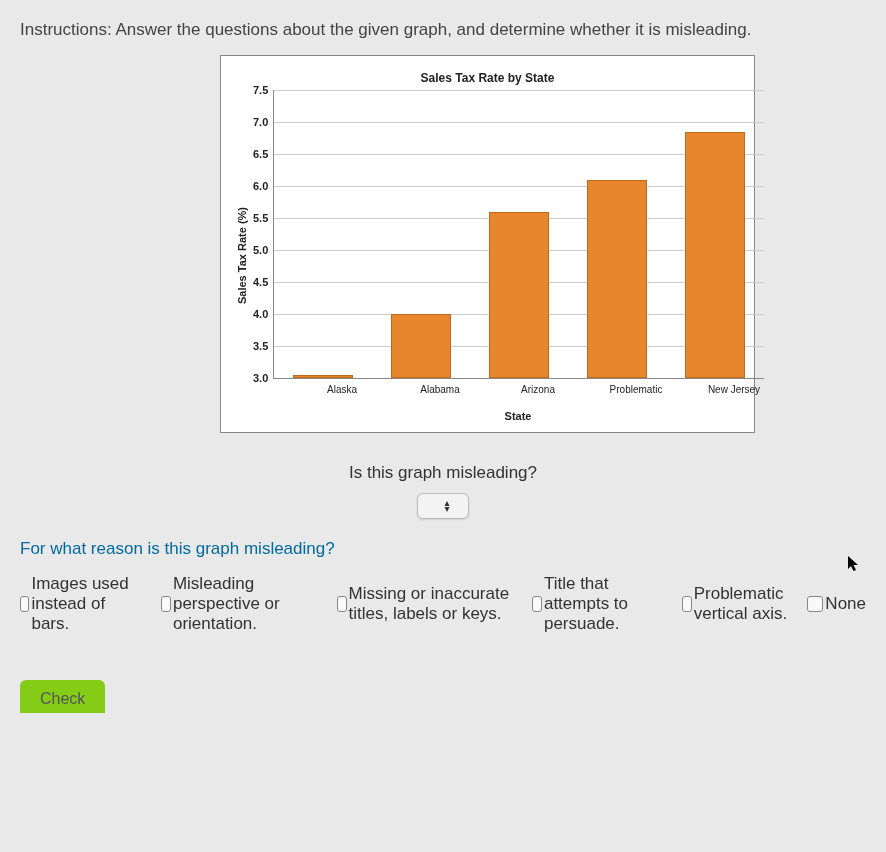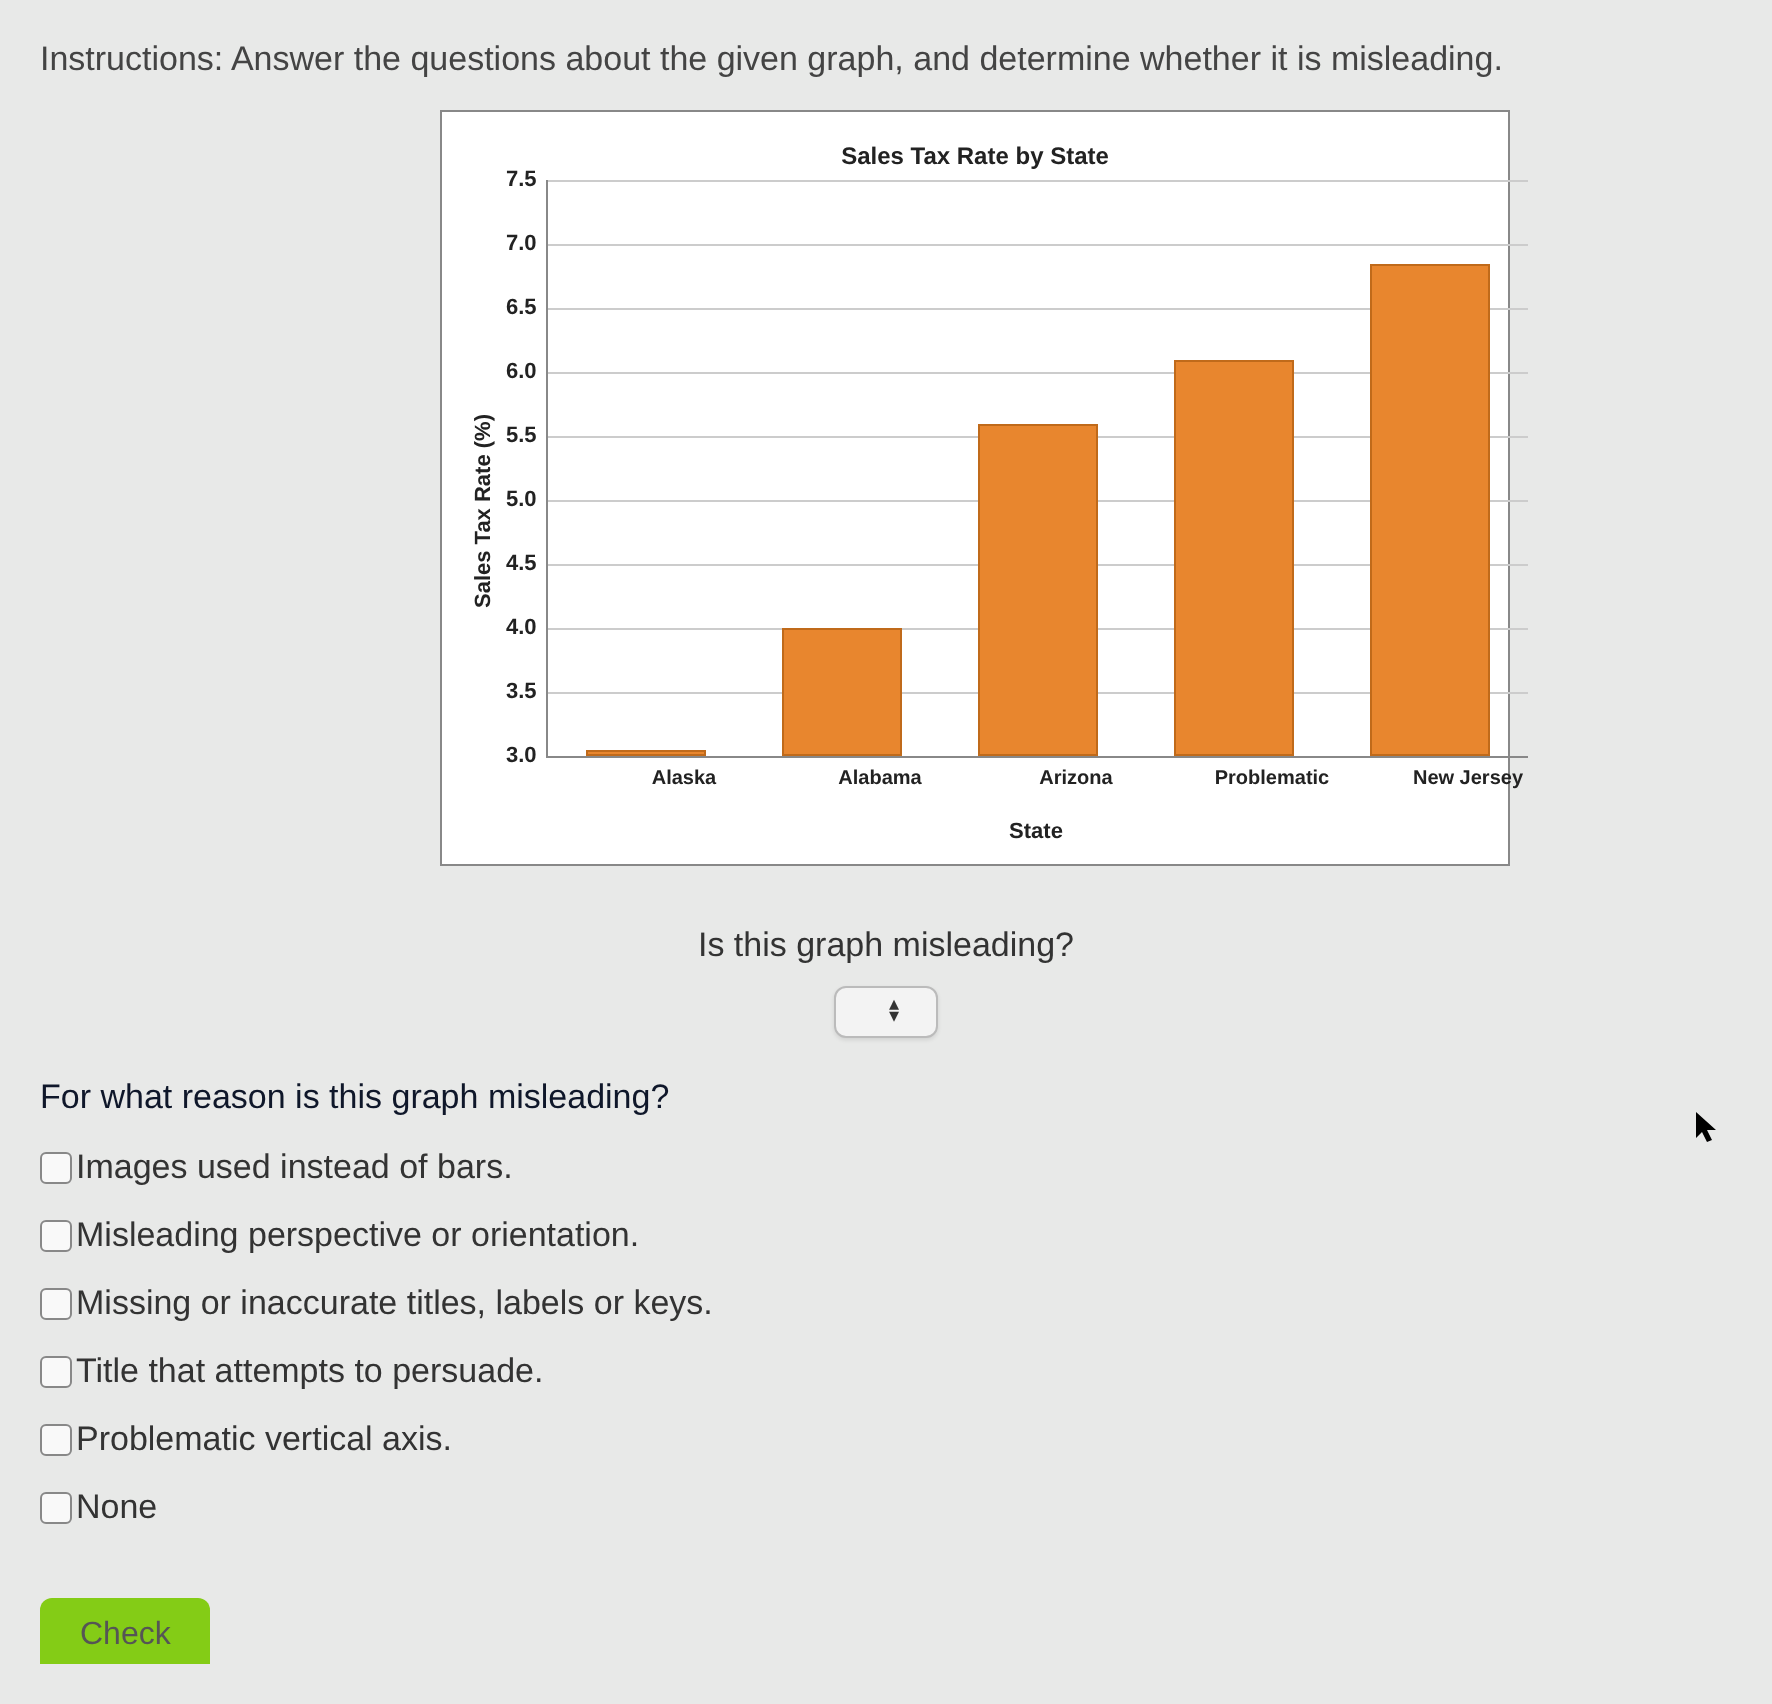--- a/index.html
+++ b/index.html
@@ -88,21 +88,21 @@
     .bar {
       width: 60px;
       background: #e8862e;
       border: 1px solid #c06a1a;
       box-sizing: border-box;
     }
     .x-ticks {
       display: flex;
       justify-content: space-around;
       font-size: 10px;
-      font-weight: bold;
+      font-weight: normal;
       color: #222;
       margin-top: 5px;
       margin-left: 40px;
       width: 490px;
     }
     .x-tick {
       width: 60px;
       text-align: center;
     }
     .x-axis-label {
@@ -138,28 +138,28 @@
       box-shadow: 0 1px 2px rgba(0,0,0,0.1);
     }
     .dropdown-arrows {
       font-size: 10px;
       display: flex;
       flex-direction: column;
       line-height: 6px;
     }
     .question-2 {
       font-size: 17px;
-      color: #0f172a;
+      color: #0369a1;
       margin-bottom: 15px;
     }
     .checkbox-group {
       display: flex;
-      flex-direction: column;
+      flex-direction: row;
       gap: 14px;
-      margin-bottom: 25px;
+      margin-bottom: 36px;
     }
     .checkbox-item {
       display: flex;
       align-items: center;
       gap: 2px;
       font-size: 17px;
       color: #333;
     }
     .checkbox-box {
       width: 14px;

